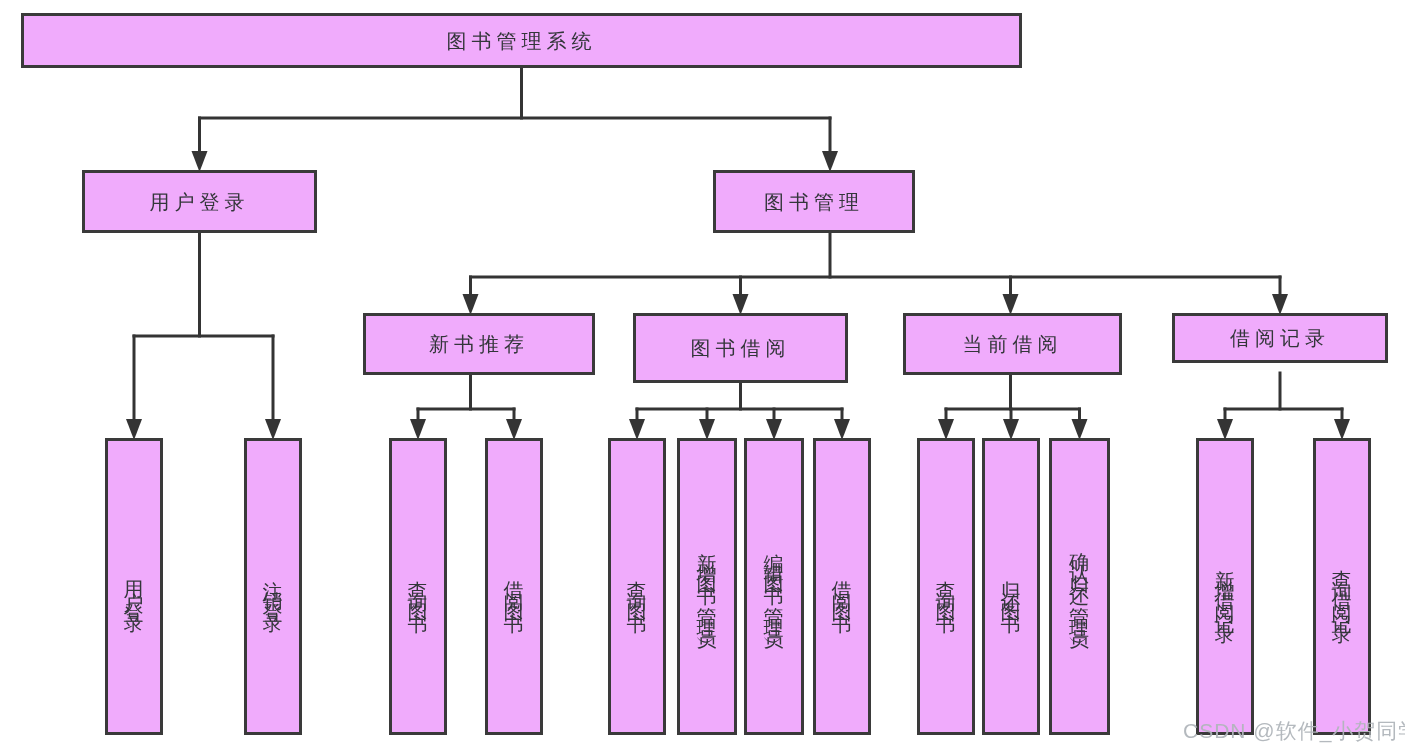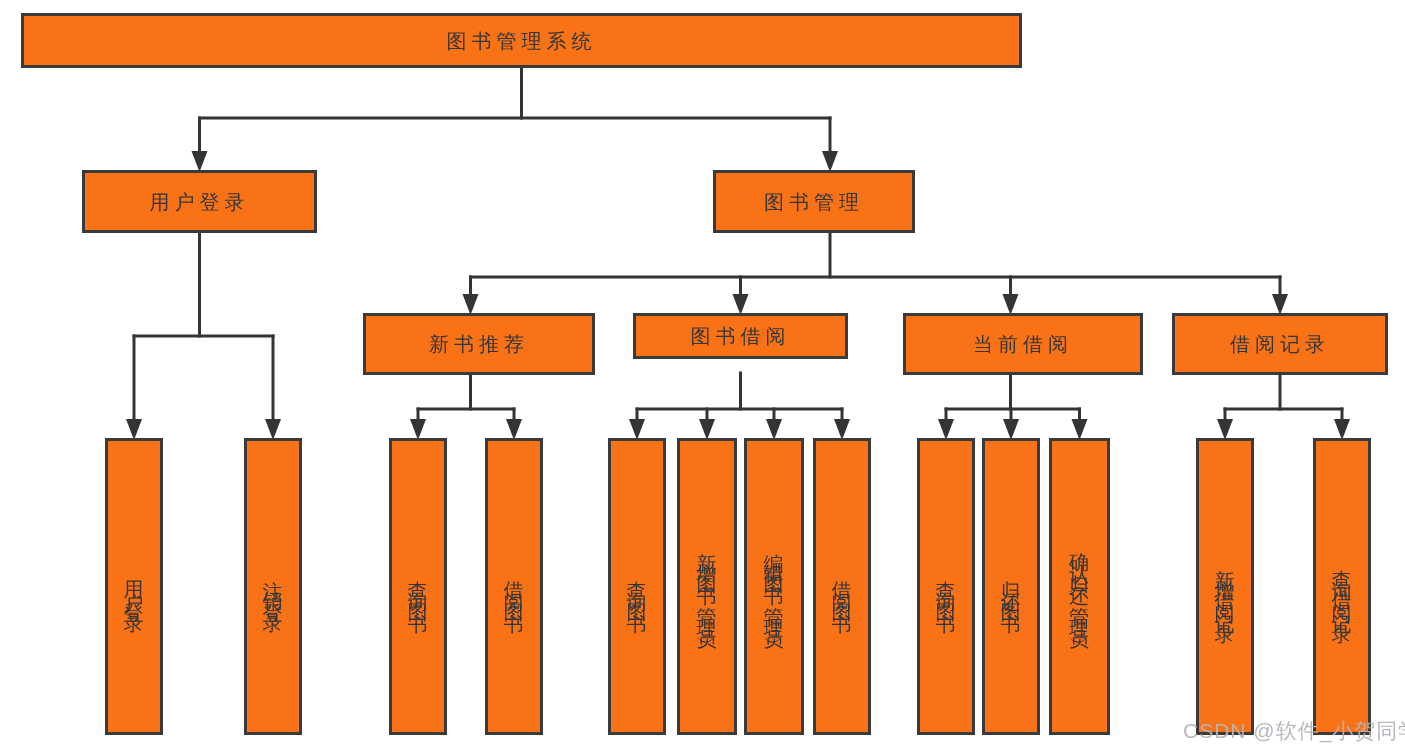--- a/index.html
+++ b/index.html
@@ -14,21 +14,21 @@
   #edges {
     position: absolute;
     left: 0; top: 0;
     width: 1405px; height: 747px;
     pointer-events: none;
   }
   .node {
     position: absolute;
     box-sizing: border-box;
     border: 3px solid #3a3a3a;
-    background: #f97316;
+    background: #f0abfc;
     display: flex;
     align-items: center;
     justify-content: center;
     color: #33363a;
   }
   .node.horizontal .label {
     font-size: 20px;
     letter-spacing: 5px;
     white-space: nowrap;
     line-height: 1;
@@ -116,27 +116,27 @@
       </div>
       <div class="node horizontal" style="left: 82px; top: 170px; width: 235px; height: 63px; border-color: rgb(58, 58, 58); color: rgb(51, 54, 58);">
         <span class="label">用户登录</span>
       </div>
       <div class="node horizontal" style="left: 713px; top: 170px; width: 202px; height: 63px; border-color: rgb(58, 58, 58); color: rgb(51, 54, 58);">
         <span class="label">图书管理</span>
       </div>
       <div class="node horizontal" style="left: 363px; top: 313px; width: 232px; height: 62px; border-color: rgb(58, 58, 58); color: rgb(51, 54, 58);">
         <span class="label">新书推荐</span>
       </div>
-      <div class="node horizontal" style="left: 633px; top: 313px; width: 215px; height: 46px; border-color: rgb(58, 58, 58); color: rgb(51, 54, 58);">
+      <div class="node horizontal" style="left: 633px; top: 313px; width: 215px; height: 70px; border-color: rgb(58, 58, 58); color: rgb(51, 54, 58);">
         <span class="label">图书借阅</span>
       </div>
-      <div class="node horizontal" style="left: 903px; top: 313px; width: 240px; height: 62px; border-color: rgb(58, 58, 58); color: rgb(51, 54, 58);">
+      <div class="node horizontal" style="left: 903px; top: 313px; width: 219px; height: 62px; border-color: rgb(58, 58, 58); color: rgb(51, 54, 58);">
         <span class="label">当前借阅</span>
       </div>
-      <div class="node horizontal" style="left: 1172px; top: 313px; width: 216px; height: 62px; border-color: rgb(58, 58, 58); color: rgb(51, 54, 58);">
+      <div class="node horizontal" style="left: 1172px; top: 313px; width: 216px; height: 50px; border-color: rgb(58, 58, 58); color: rgb(51, 54, 58);">
         <span class="label">借阅记录</span>
       </div>
       <div class="node vertical" style="left: 105px; top: 438px; width: 58px; height: 297px; border-color: rgb(58, 58, 58); color: rgb(51, 54, 58);">
         <span class="label">用户登录</span>
       </div>
       <div class="node vertical" style="left: 244px; top: 438px; width: 58px; height: 297px; border-color: rgb(58, 58, 58); color: rgb(51, 54, 58);">
         <span class="label">注销登录</span>
       </div>
       <div class="node vertical" style="left: 389px; top: 438px; width: 58px; height: 297px; border-color: rgb(58, 58, 58); color: rgb(51, 54, 58);">
         <span class="label">查询图书</span>

